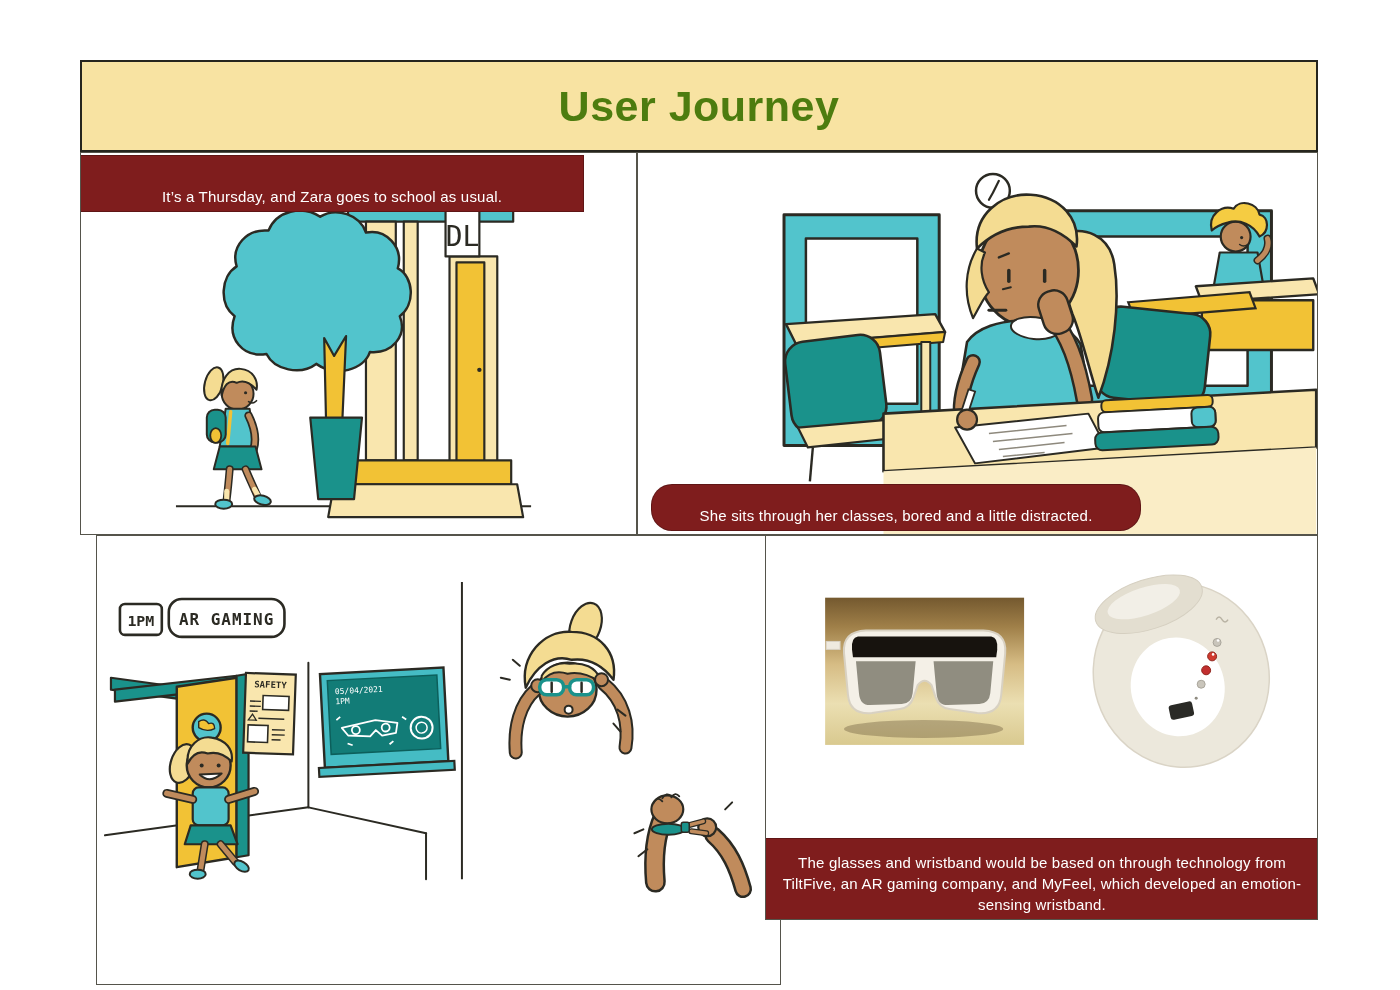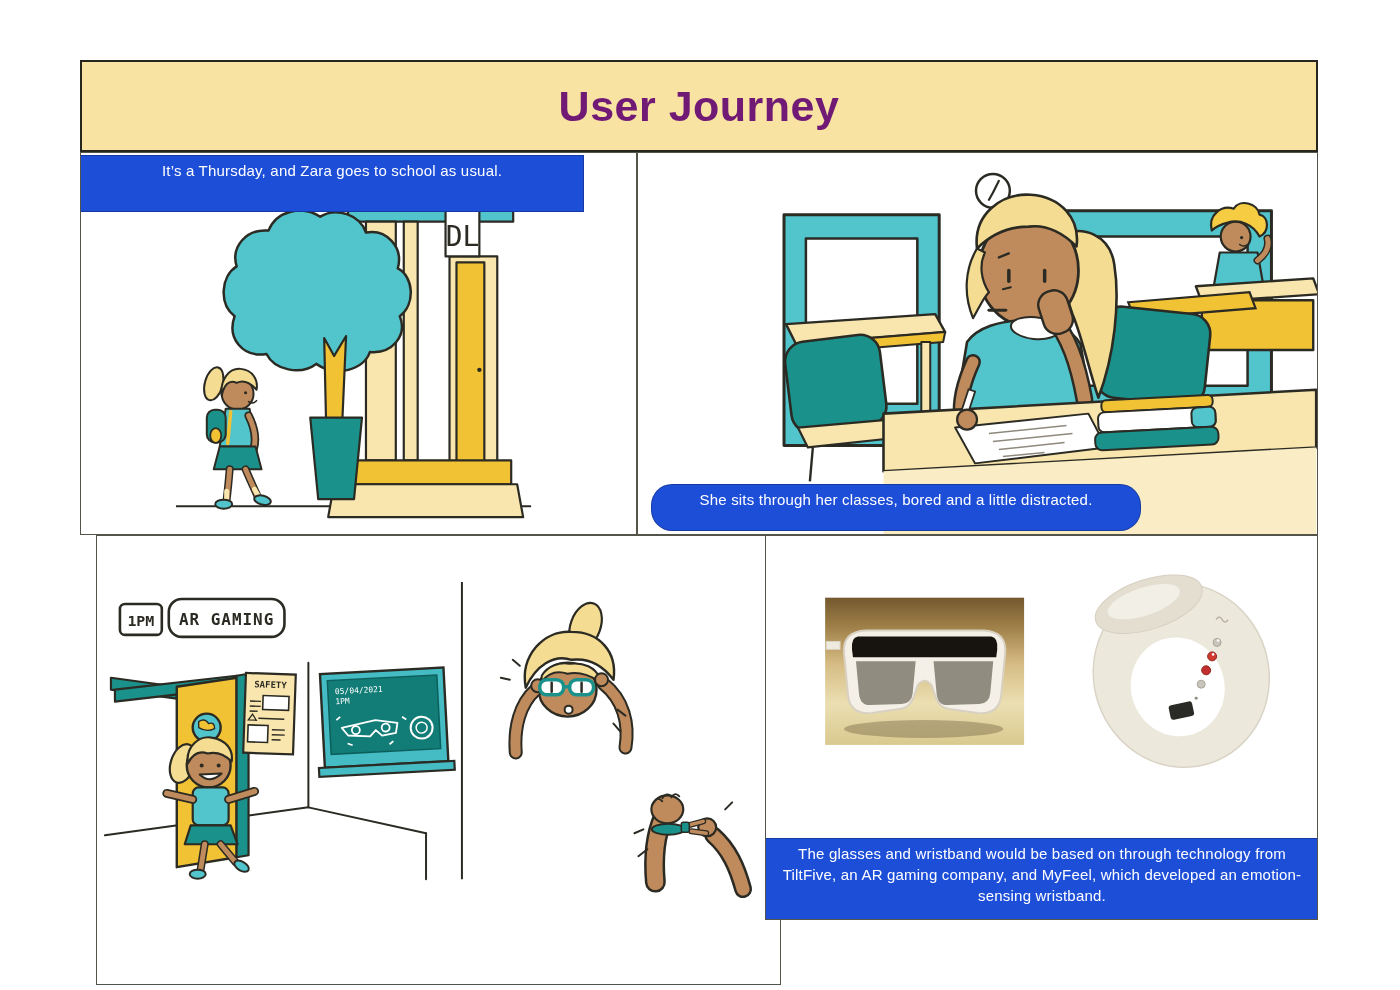--- a/index.html
+++ b/index.html
@@ -6,29 +6,29 @@
   body{
     width:1400px;height:990px;position:relative;background:#ffffff;
     font-family:"Liberation Sans", sans-serif;overflow:hidden;
   }
   .board{position:absolute;left:80px;top:60px;width:1238px;height:860px;background:#fff;}
   .banner{
     position:absolute;left:0;top:0;width:1238px;height:92px;background:#F8E3A2;
     border:2px solid #26251E;box-sizing:border-box;
     display:flex;align-items:center;justify-content:center;
   }
-  .banner h1{margin:16px;font-size:43px;font-weight:bold;color:#701a75;letter-spacing:0.5px;}
+  .banner h1{margin:16px;font-size:43px;font-weight:bold;color:#4d7c0f;letter-spacing:0.5px;}
   .panel{position:absolute;box-sizing:border-box;border:1px solid #55544B;background:#fff;overflow:hidden;}
   #p1{left:0;  top:92px; width:557px;height:383px;}
   #p2{left:557px;top:92px;width:681px;height:383px;}
   #p3{left:0;  top:475px;width:685px;height:450px;margin-left:16px;}
   #p4{left:685px;top:475px;width:553px;height:385px;}
   .caption{
-    position:absolute;background:#1d4ed8;color:#ffffff;z-index:5;
-    display:flex;align-items:flex-start;justify-content:center;text-align:center;
+    position:absolute;background:#7f1d1d;color:#ffffff;z-index:5;
+    display:flex;align-items:flex-end;justify-content:center;text-align:center;
     font-size:15px;line-height:1.4;letter-spacing:0.2px;
     padding:4px 16px;box-sizing:border-box;border:1px solid rgba(0,0,0,0.25);
   }
   #c1{left:-1px;top:2px;  width:504px;height:57px;}
   #c2{left:13px;top:331px;width:490px;height:47px;border-radius:21px;}
   #c3{left:-1px;top:312px;width:469px;height:69px;}
   #c4{left:-1px;top:302px;width:554px;height:82px;}
   svg.illu{position:absolute;left:0;top:0;width:100%;height:100%;display:block;}
   .mono{font-family:"DejaVu Sans Mono", monospace;}
 </style>

